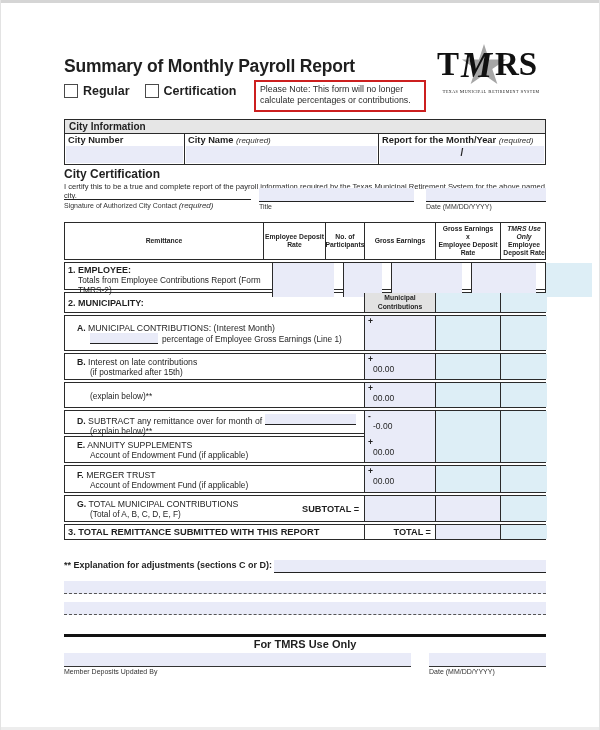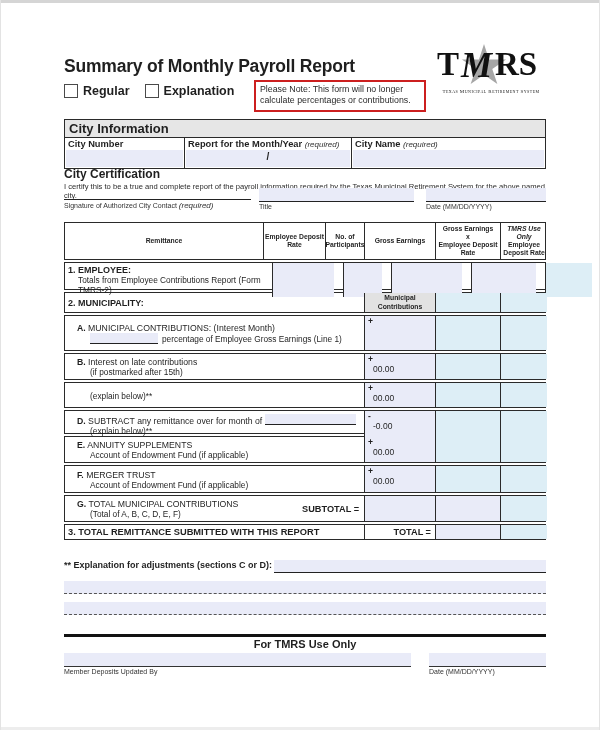--- a/index.html
+++ b/index.html
@@ -21,21 +21,21 @@
                clip-path:polygon(50% 0%, 61% 35%, 98% 35%, 68% 57%, 79% 91%, 50% 70%, 21% 91%, 32% 57%, 2% 35%, 39% 35%); }
   .logo-letters { position:absolute; left:0; top:2px; width:112px; height:42px; font-weight:bold; font-size:33px; color:#111; }
   .logo-t { position:absolute; left:2px; top:0; }
   .logo-m { position:absolute; left:26px; top:0; font-style:italic; font-size:35px; }
   .logo-rs { position:absolute; left:60px; top:0; }
   .logo-tagline { position:absolute; left:0; top:45px; width:112px; text-align:center; font-size:5px;
                   letter-spacing:0.45px; font-variant:small-caps; color:#222; white-space:nowrap; }
 
   
   .ci { position:absolute; left:63px; top:119px; width:482px; border:1.3px solid #2a2a2a; }
-  .ci-head { background:#e6e6e6; border-bottom:1.3px solid #2a2a2a; font-size:13px; font-weight:bold; padding:1px 4px; }
+  .ci-head { background:#e6e6e6; border-bottom:1.3px solid #2a2a2a; font-size:10px; font-weight:bold; padding:1px 4px; }
   .ci-cells { display:flex; height:30px; }
   .ci-cell { display:flex; flex-direction:column; }
   .ci-cell + .ci-cell { border-left:1.3px solid #2a2a2a; }
   .ci-c1 { width:119px; } .ci-c2 { width:194px; } .ci-c3 { flex:1; }
   .ci-lbl { font-size:9.3px; font-weight:bold; padding:1px 3px; white-space:nowrap; }
   .req { font-weight:normal; font-style:italic; font-size:8px; color:#333; }
   .ci-fill { flex:1; background:#e9ebf8; margin:0 1px 1px 1px; font-size:10px; font-weight:bold; text-align:center; line-height:13px; }
 
   
   .cert-title { position:absolute; left:63px; top:167px; font-size:12px; font-weight:bold; }
@@ -92,21 +92,21 @@
 <body>
 
 <div class="page">
   <div class="top-strip"></div>
 
   <div class="form-title">Summary of Monthly Payroll Report</div>
   <div class="chk-row">
     <div class="chk"></div>
     <div class="chk-label">Regular</div>
     <div class="chk"></div>
-    <div class="chk-label">Explanation</div>
+    <div class="chk-label">Certification</div>
   </div>
   <div class="notice">
     <div>Please Note: This form will no longer</div>
     <div>calculate percentages or contributions.</div>
   </div>
   <div class="logo">
     <div class="logo-star"></div>
     <div class="logo-letters">
       <span class="logo-t">T</span>
       <span class="logo-m">M</span>
@@ -115,33 +115,33 @@
     <div class="logo-tagline">Texas Municipal Retirement System</div>
   </div>
 
   <div class="ci">
     <div class="ci-head">City Information</div>
     <div class="ci-cells">
       <div class="ci-cell ci-c1">
         <div class="ci-lbl">City Number</div>
         <div class="ci-fill"></div>
       </div>
+      <div class="ci-cell ci-c2">
+        <div class="ci-lbl">
+          <span>City Name</span>
+          <span class="req">(required)</span>
+        </div>
+        <div class="ci-fill"></div>
+      </div>
       <div class="ci-cell ci-c3">
         <div class="ci-lbl">
           <span>Report for the Month/Year</span>
           <span class="req">(required)</span>
         </div>
         <div class="ci-fill">/</div>
-      </div>
-      <div class="ci-cell ci-c2">
-        <div class="ci-lbl">
-          <span>City Name</span>
-          <span class="req">(required)</span>
-        </div>
-        <div class="ci-fill"></div>
       </div>
     </div>
   </div>
 
   <div class="cert-title">City Certification</div>
   <div class="cert-text">I certify this to be a true and complete report of the payroll information required by the Texas Municipal Retirement System for the above named city.</div>
   <div class="sig-row">
     <div class="sig-col sig-c1">
       <div class="sig-line"></div>
       <div class="sig-lbl">

